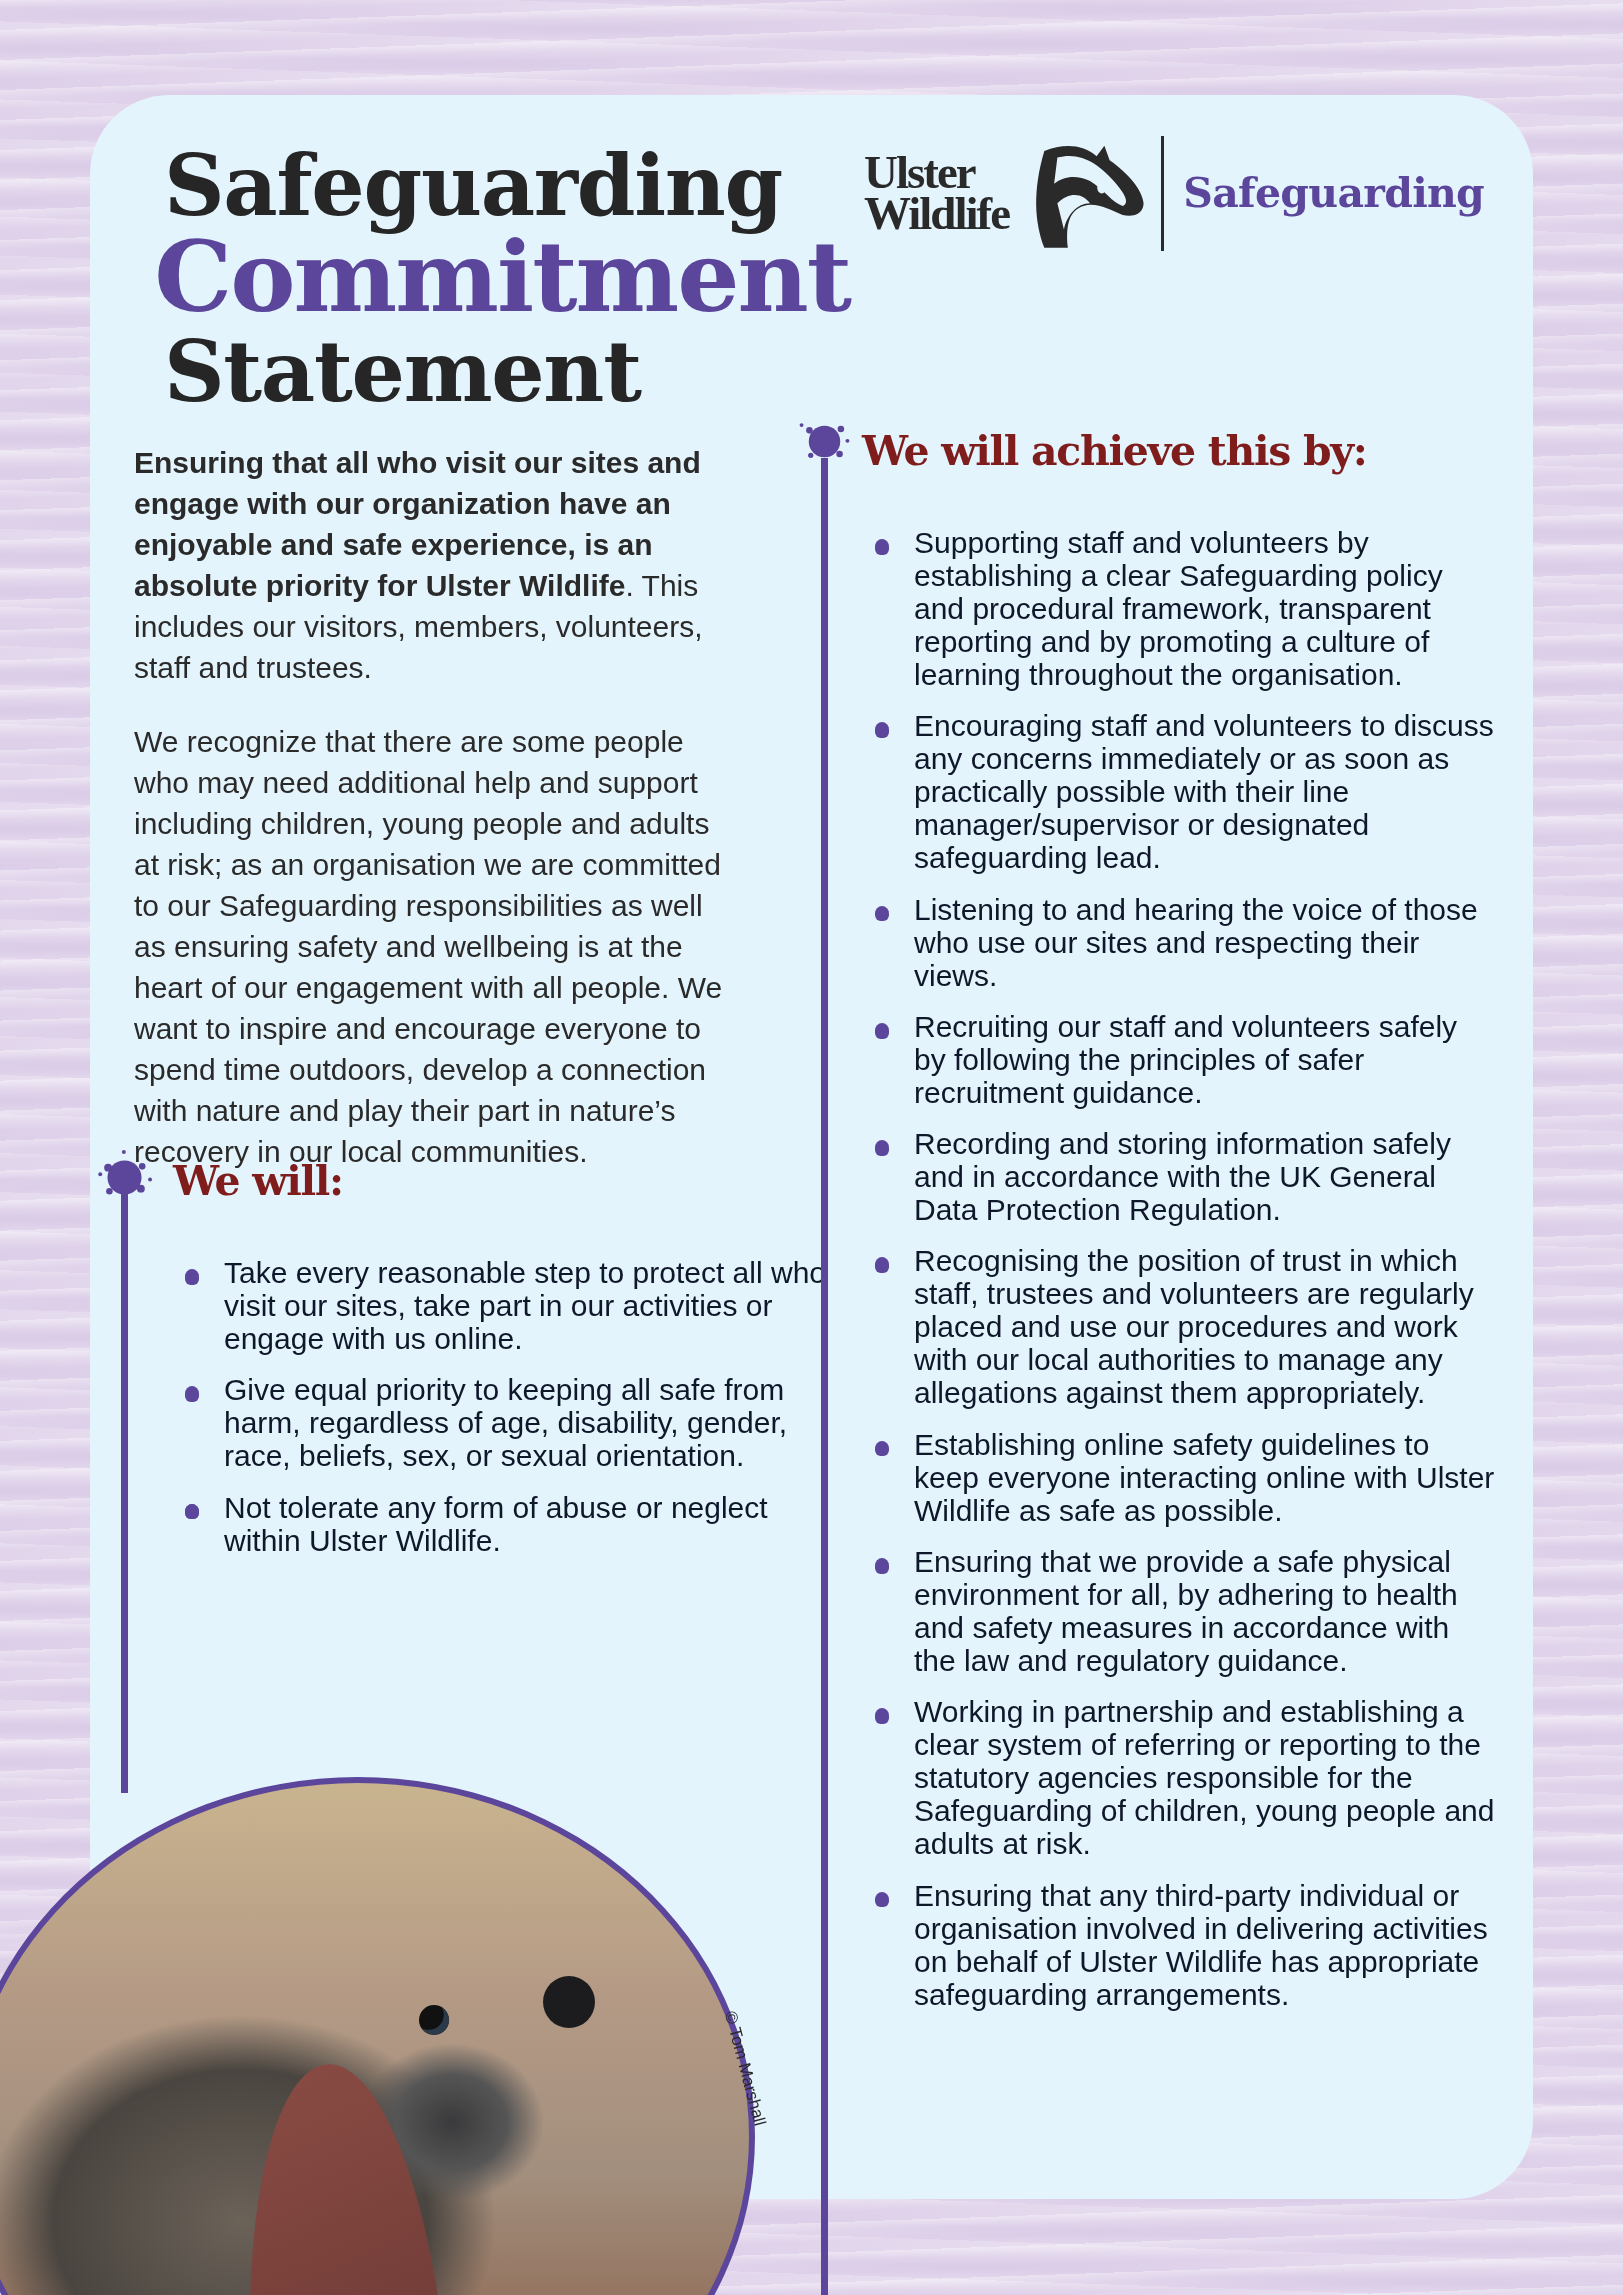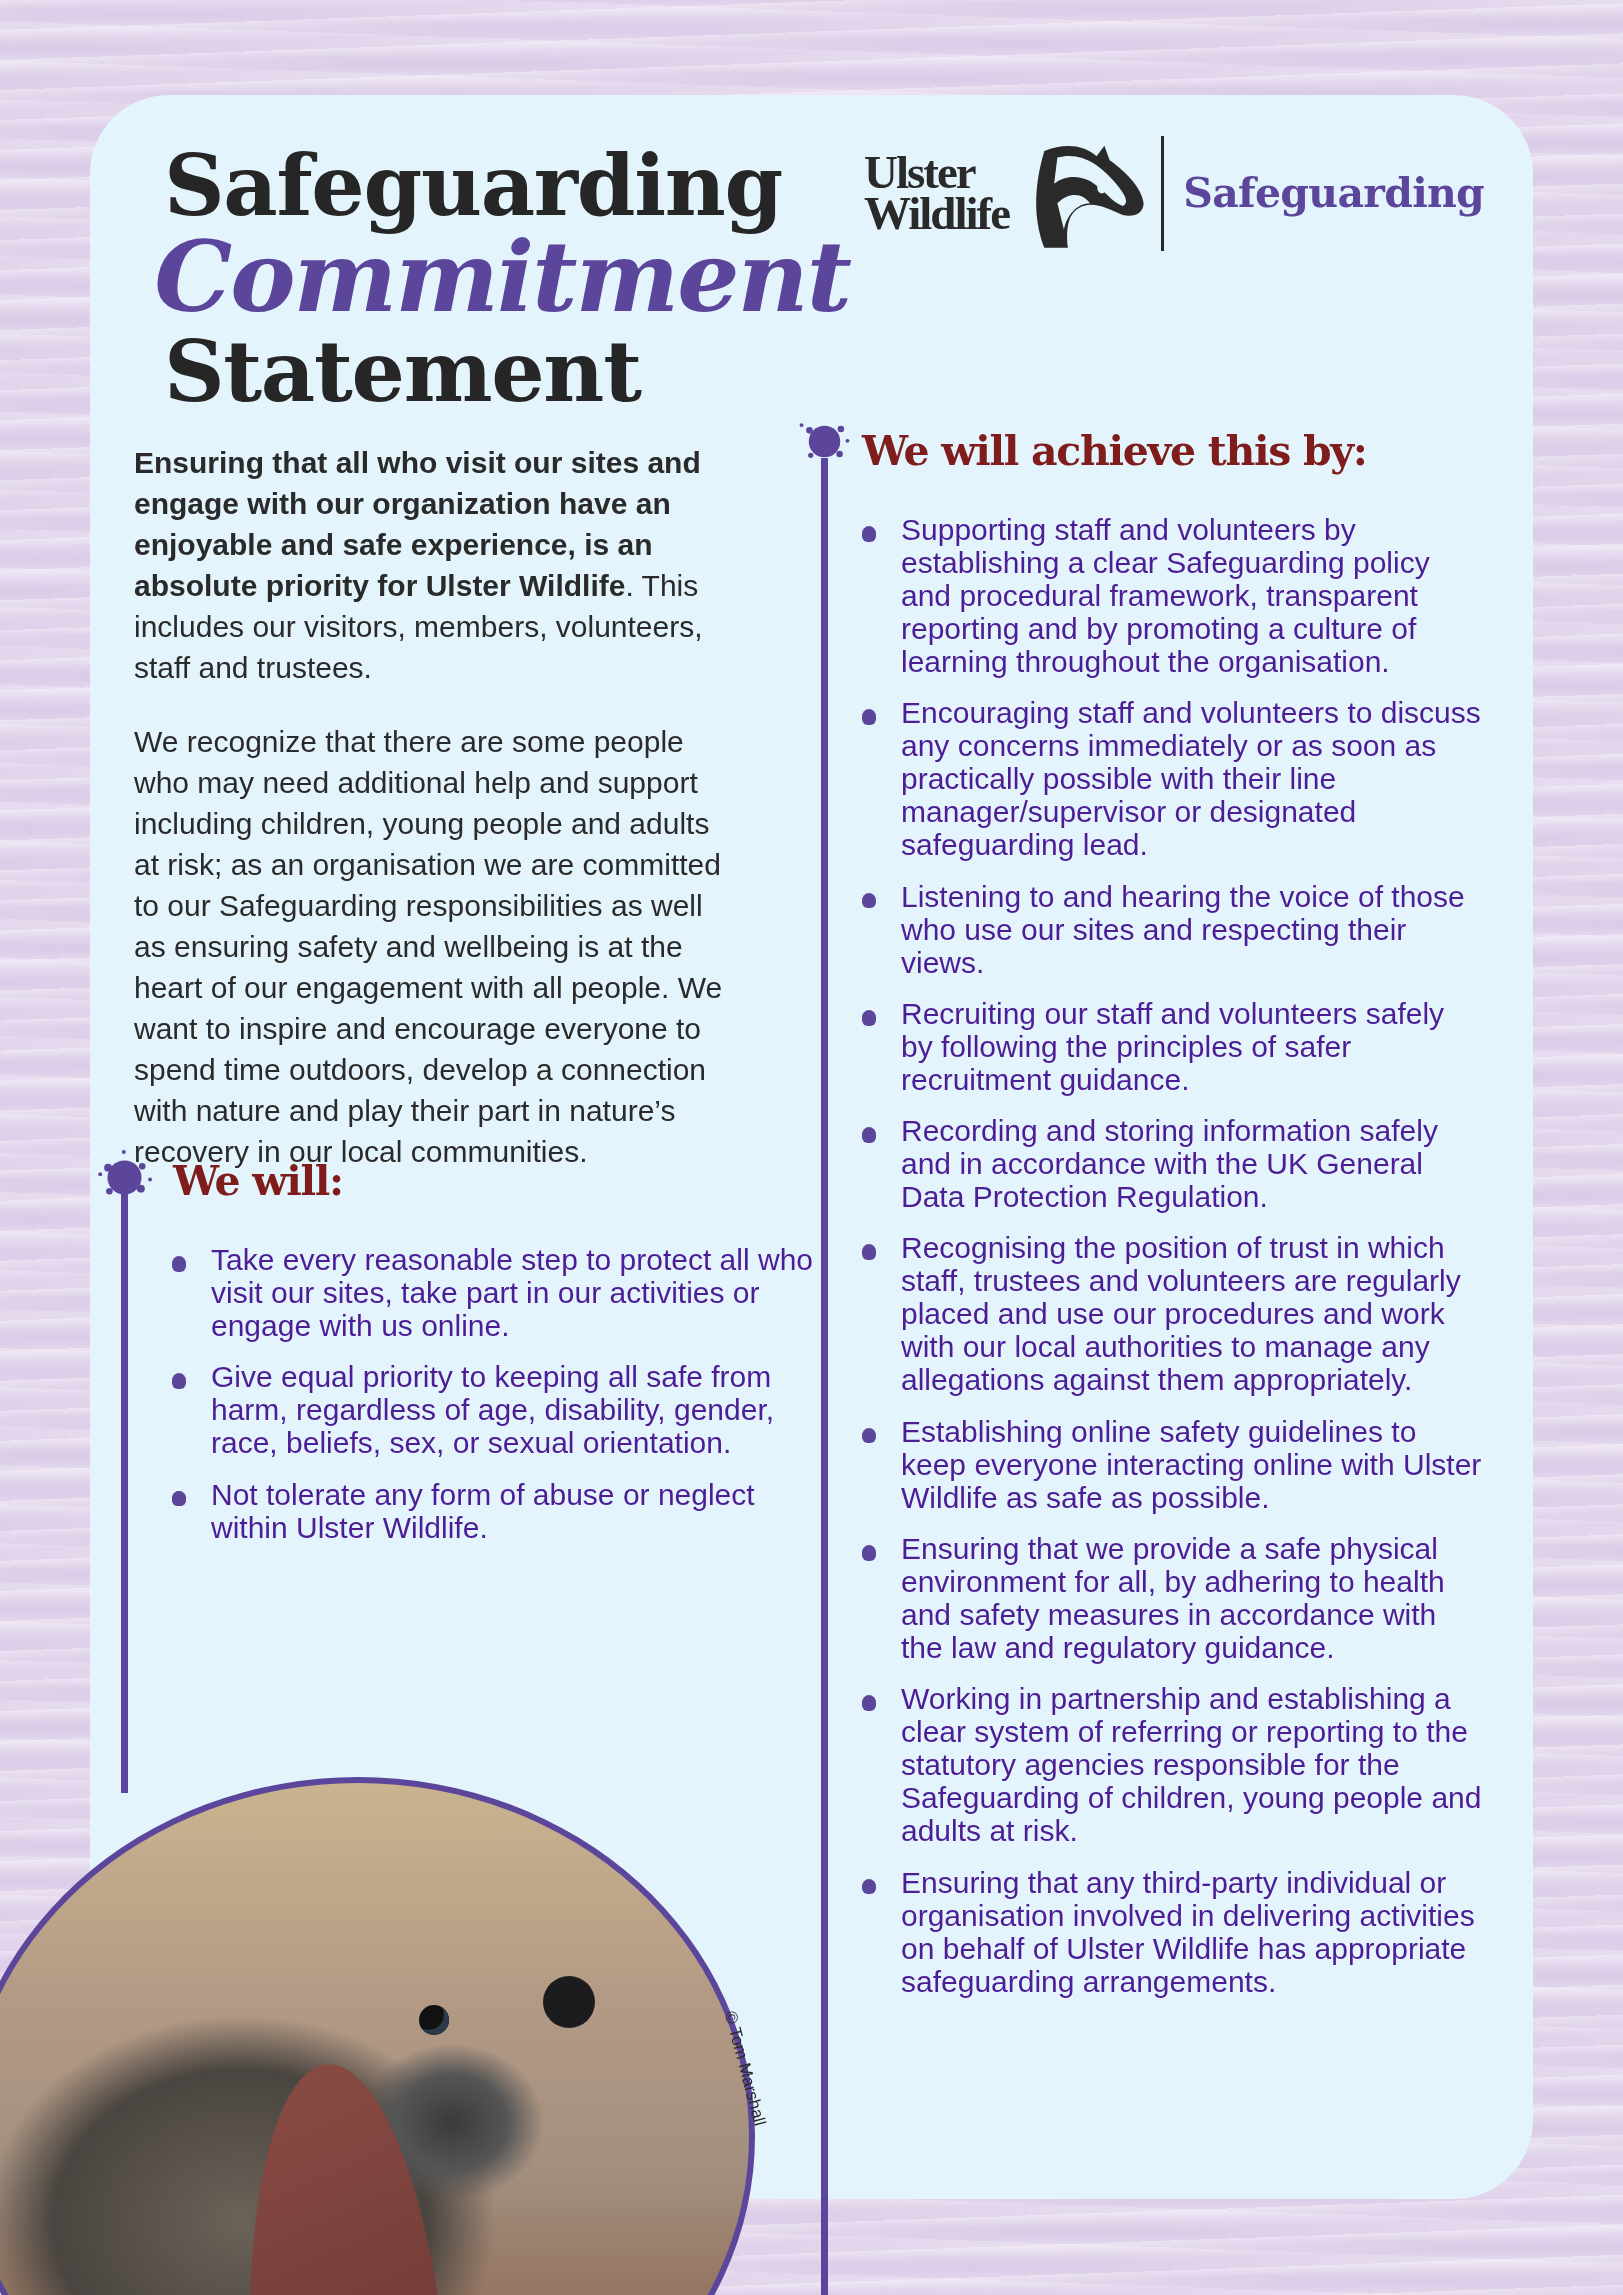--- a/index.html
+++ b/index.html
@@ -14,37 +14,37 @@
   }
   .panel {
     position: absolute; left: 90px; top: 95px; width: 1443px; height: 2104px;
     background: #e4f4fc; border-radius: 79px 79px 79px 0;
   }
   .title { position: absolute; left: 164px; top: 144px; line-height: 1; }
   .title .t1, .title .t3 {
     font-family: "DejaVu Serif", serif; font-weight: bold; font-size: 84px; color: #262626; letter-spacing: -1.3px; display: block;
   }
   .title .t2 {
-    font-family: "DejaVu Serif", serif; font-style: italic; font-size: 98px; color: #5b469b; display: block; margin: 0 0 3.9px -9.8px; letter-spacing: -2px;
+    font-family: "DejaVu Serif", serif; font-size: 98px; color: #5b469b; display: block; margin: 0 0 3.9px -9.8px; letter-spacing: -2px;
   }
   .logo { position: absolute; left: 864px; top: 134px; height: 118px; display: flex; align-items: center; }
   .logo .word { font-family: Liberation Serif, serif; font-weight: bold; font-size: 47px; line-height: 41px; color: #2a2a2a; letter-spacing: -2px; }
   .logo .badger { width: 131px; height: 111px; margin-left: 9.2px; }
   .logo .sep { width: 2.6px; height: 115px; background: #2a2a2a; margin-left: 11.8px; }
   .logo .tag { font-family: "DejaVu Serif", serif; font-weight: bold; font-size: 41px; color: #5b469b; margin-left: 19.6px; letter-spacing: -0.7px; }
 
   .intro { position: absolute; left: 134px; top: 442px; width: 589px; font-size: 30px; line-height: 41px; }
   .intro p { margin: 0 0 33px 0; }
   .intro b { font-weight: bold; }
 
   .heading { position: absolute; font-family: "DejaVu Serif", serif; font-weight: bold; color: #7f1d1d; font-size: 41px; letter-spacing: -1.3px; }
   .splat { position: absolute; width: 59px; height: 59px; }
   .vline { position: absolute; width: 6.5px; background: #5b469b; }
 
-  ul.list { position: absolute; list-style: none; margin: 3px; padding: 0; font-size: 30px; line-height: 33px; color: #4c1d95; }
+  ul.list { position: absolute; list-style: none; margin: 16px; padding: 0; font-size: 30px; line-height: 33px; color: #0f172a; }
   ul.list li { position: relative; padding-left: 39px; margin-bottom: 18.3px; }
   ul.list li .dot { position: absolute; left: 0; top: 13px; width: 14.4px; height: 15.7px; background: #5b469b; border-radius: 50% 50% 40% 40%; }
 
   .photo {
     position: absolute; left: -39px; top: 1777px; width: 782px; height: 707px; border-radius: 50%;
     border: 6.5px solid #5b469b; overflow: hidden;
     background:
       radial-gradient(ellipse 92px 79px at 62% 48%, #3a3a3c 0%, #555 60%, transparent 100%),
       radial-gradient(ellipse 340px 275px at 35% 62%, #6b6258 0%, #4a4540 55%, transparent 75%),
       radial-gradient(ellipse 196px 170px at 40% 88%, #8a4a3a 0%, #7a3f30 60%, transparent 100%),

